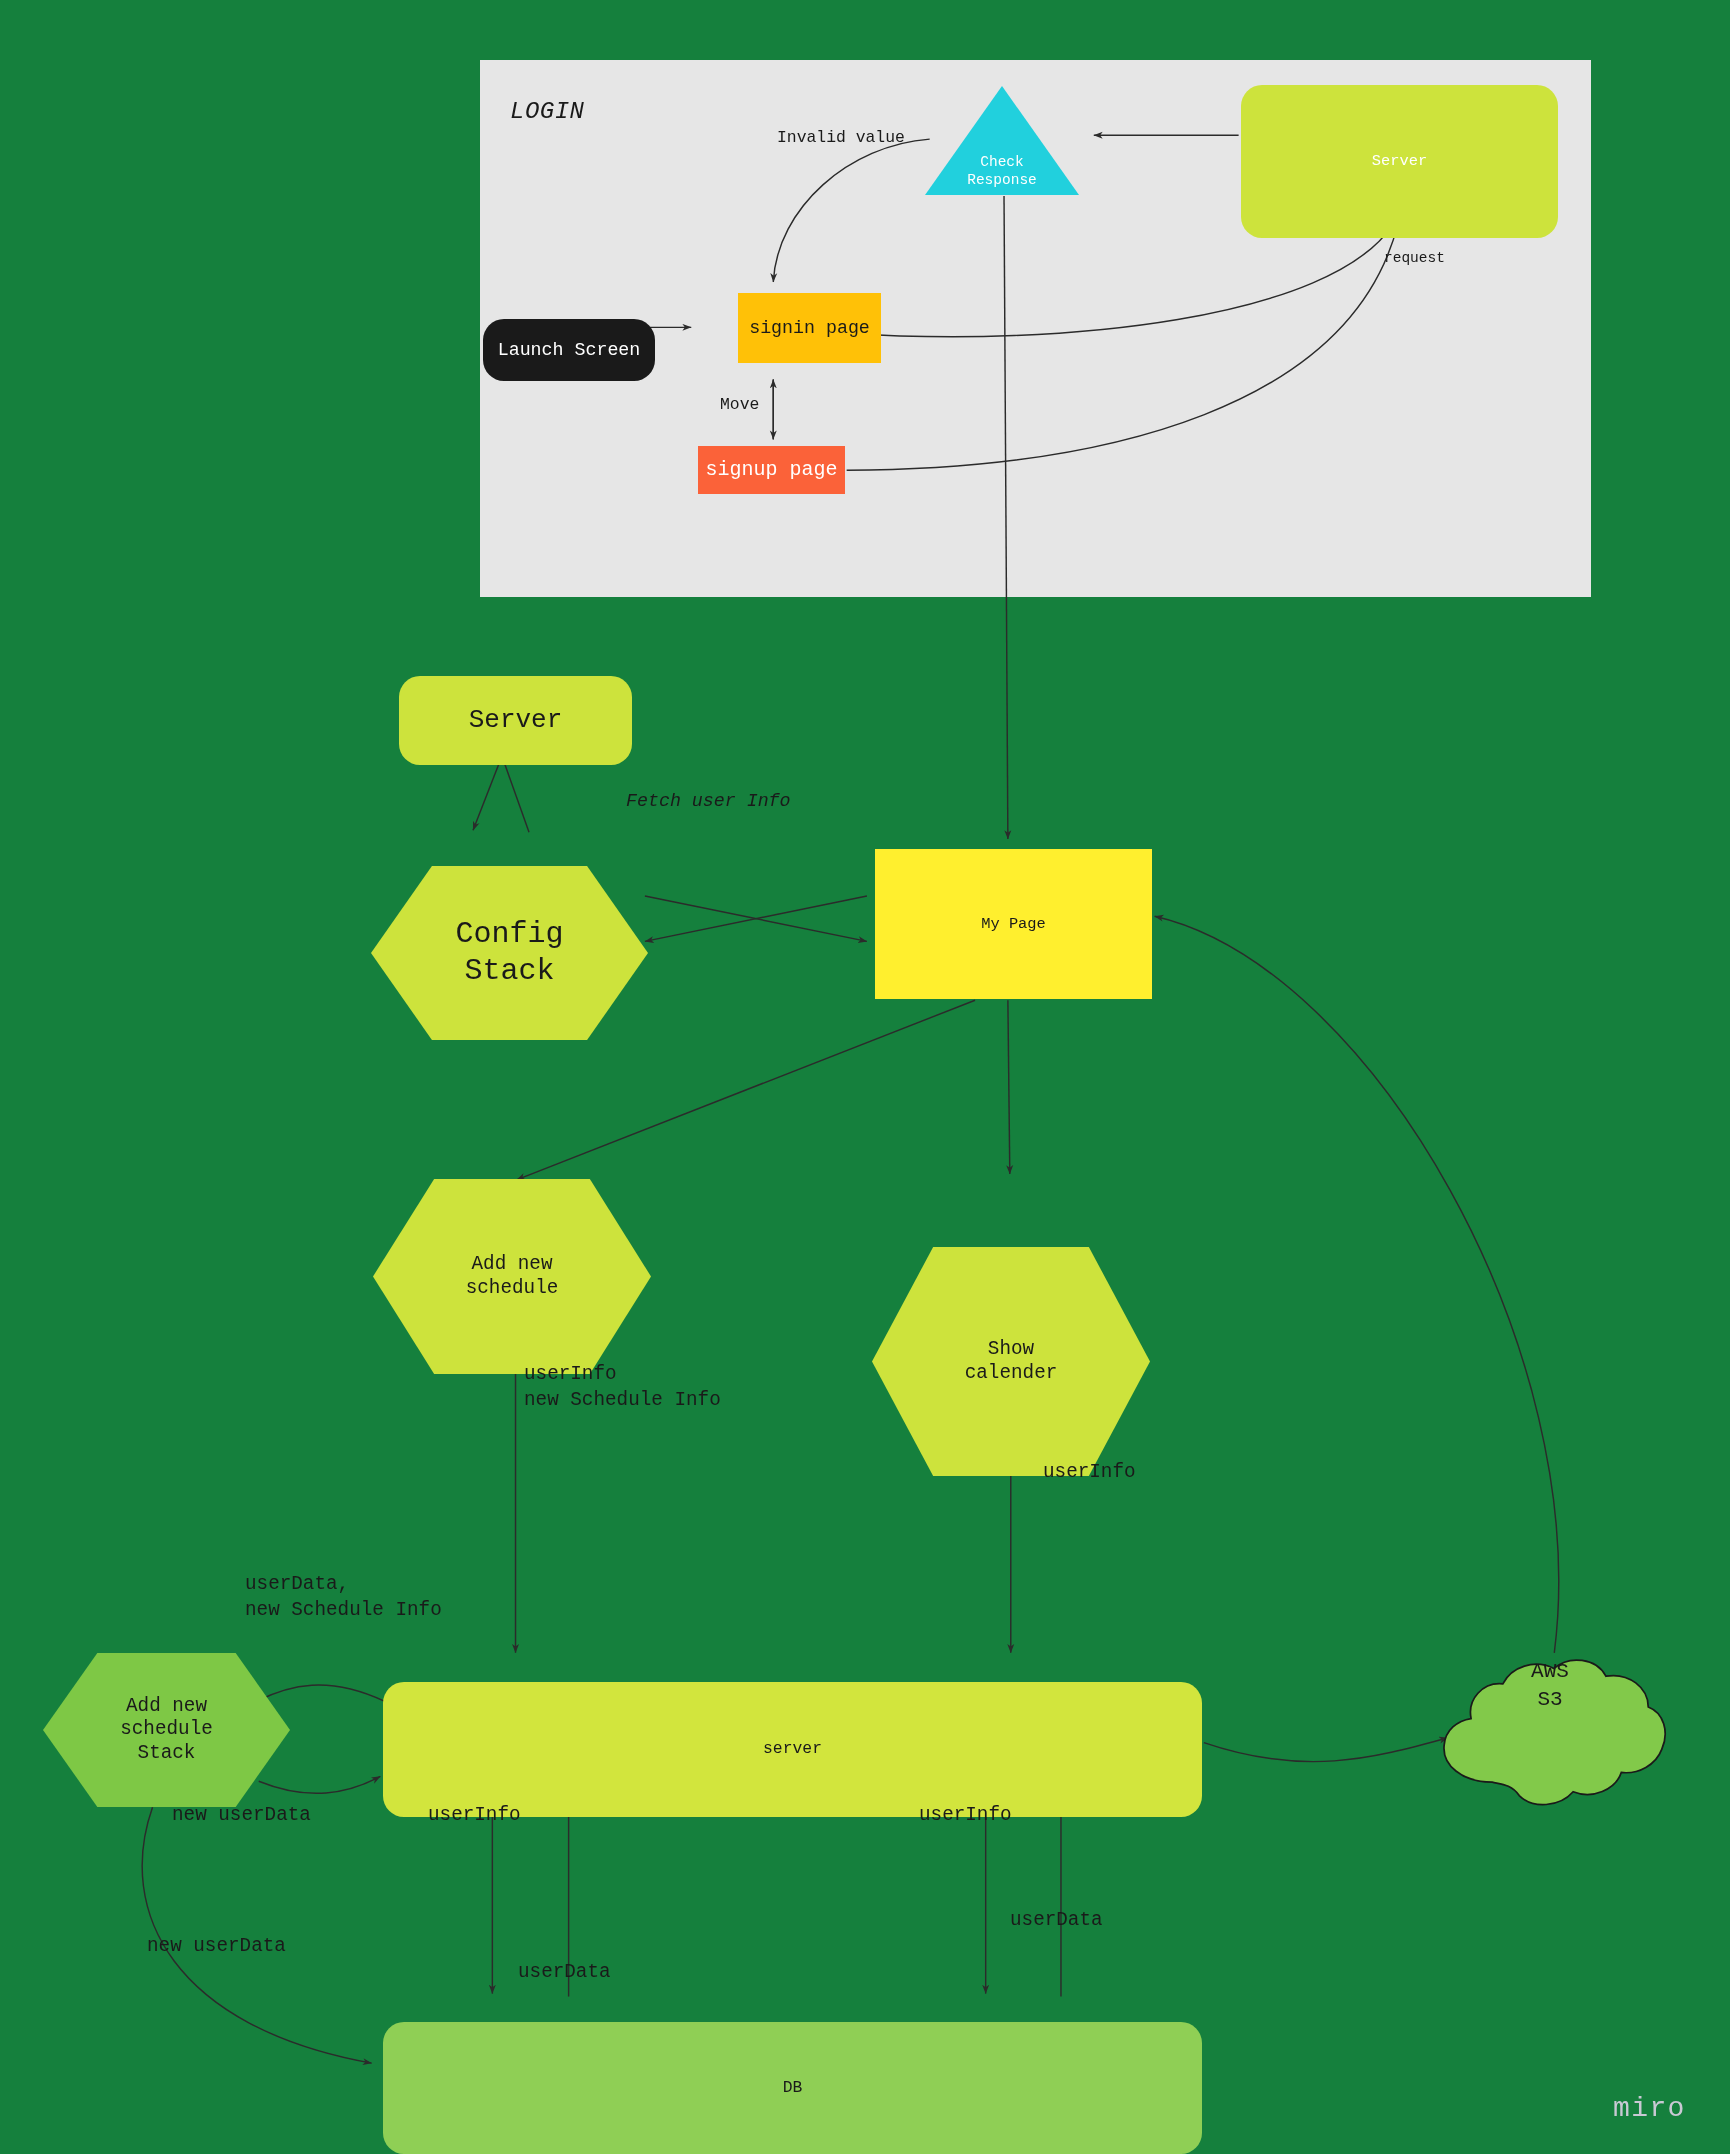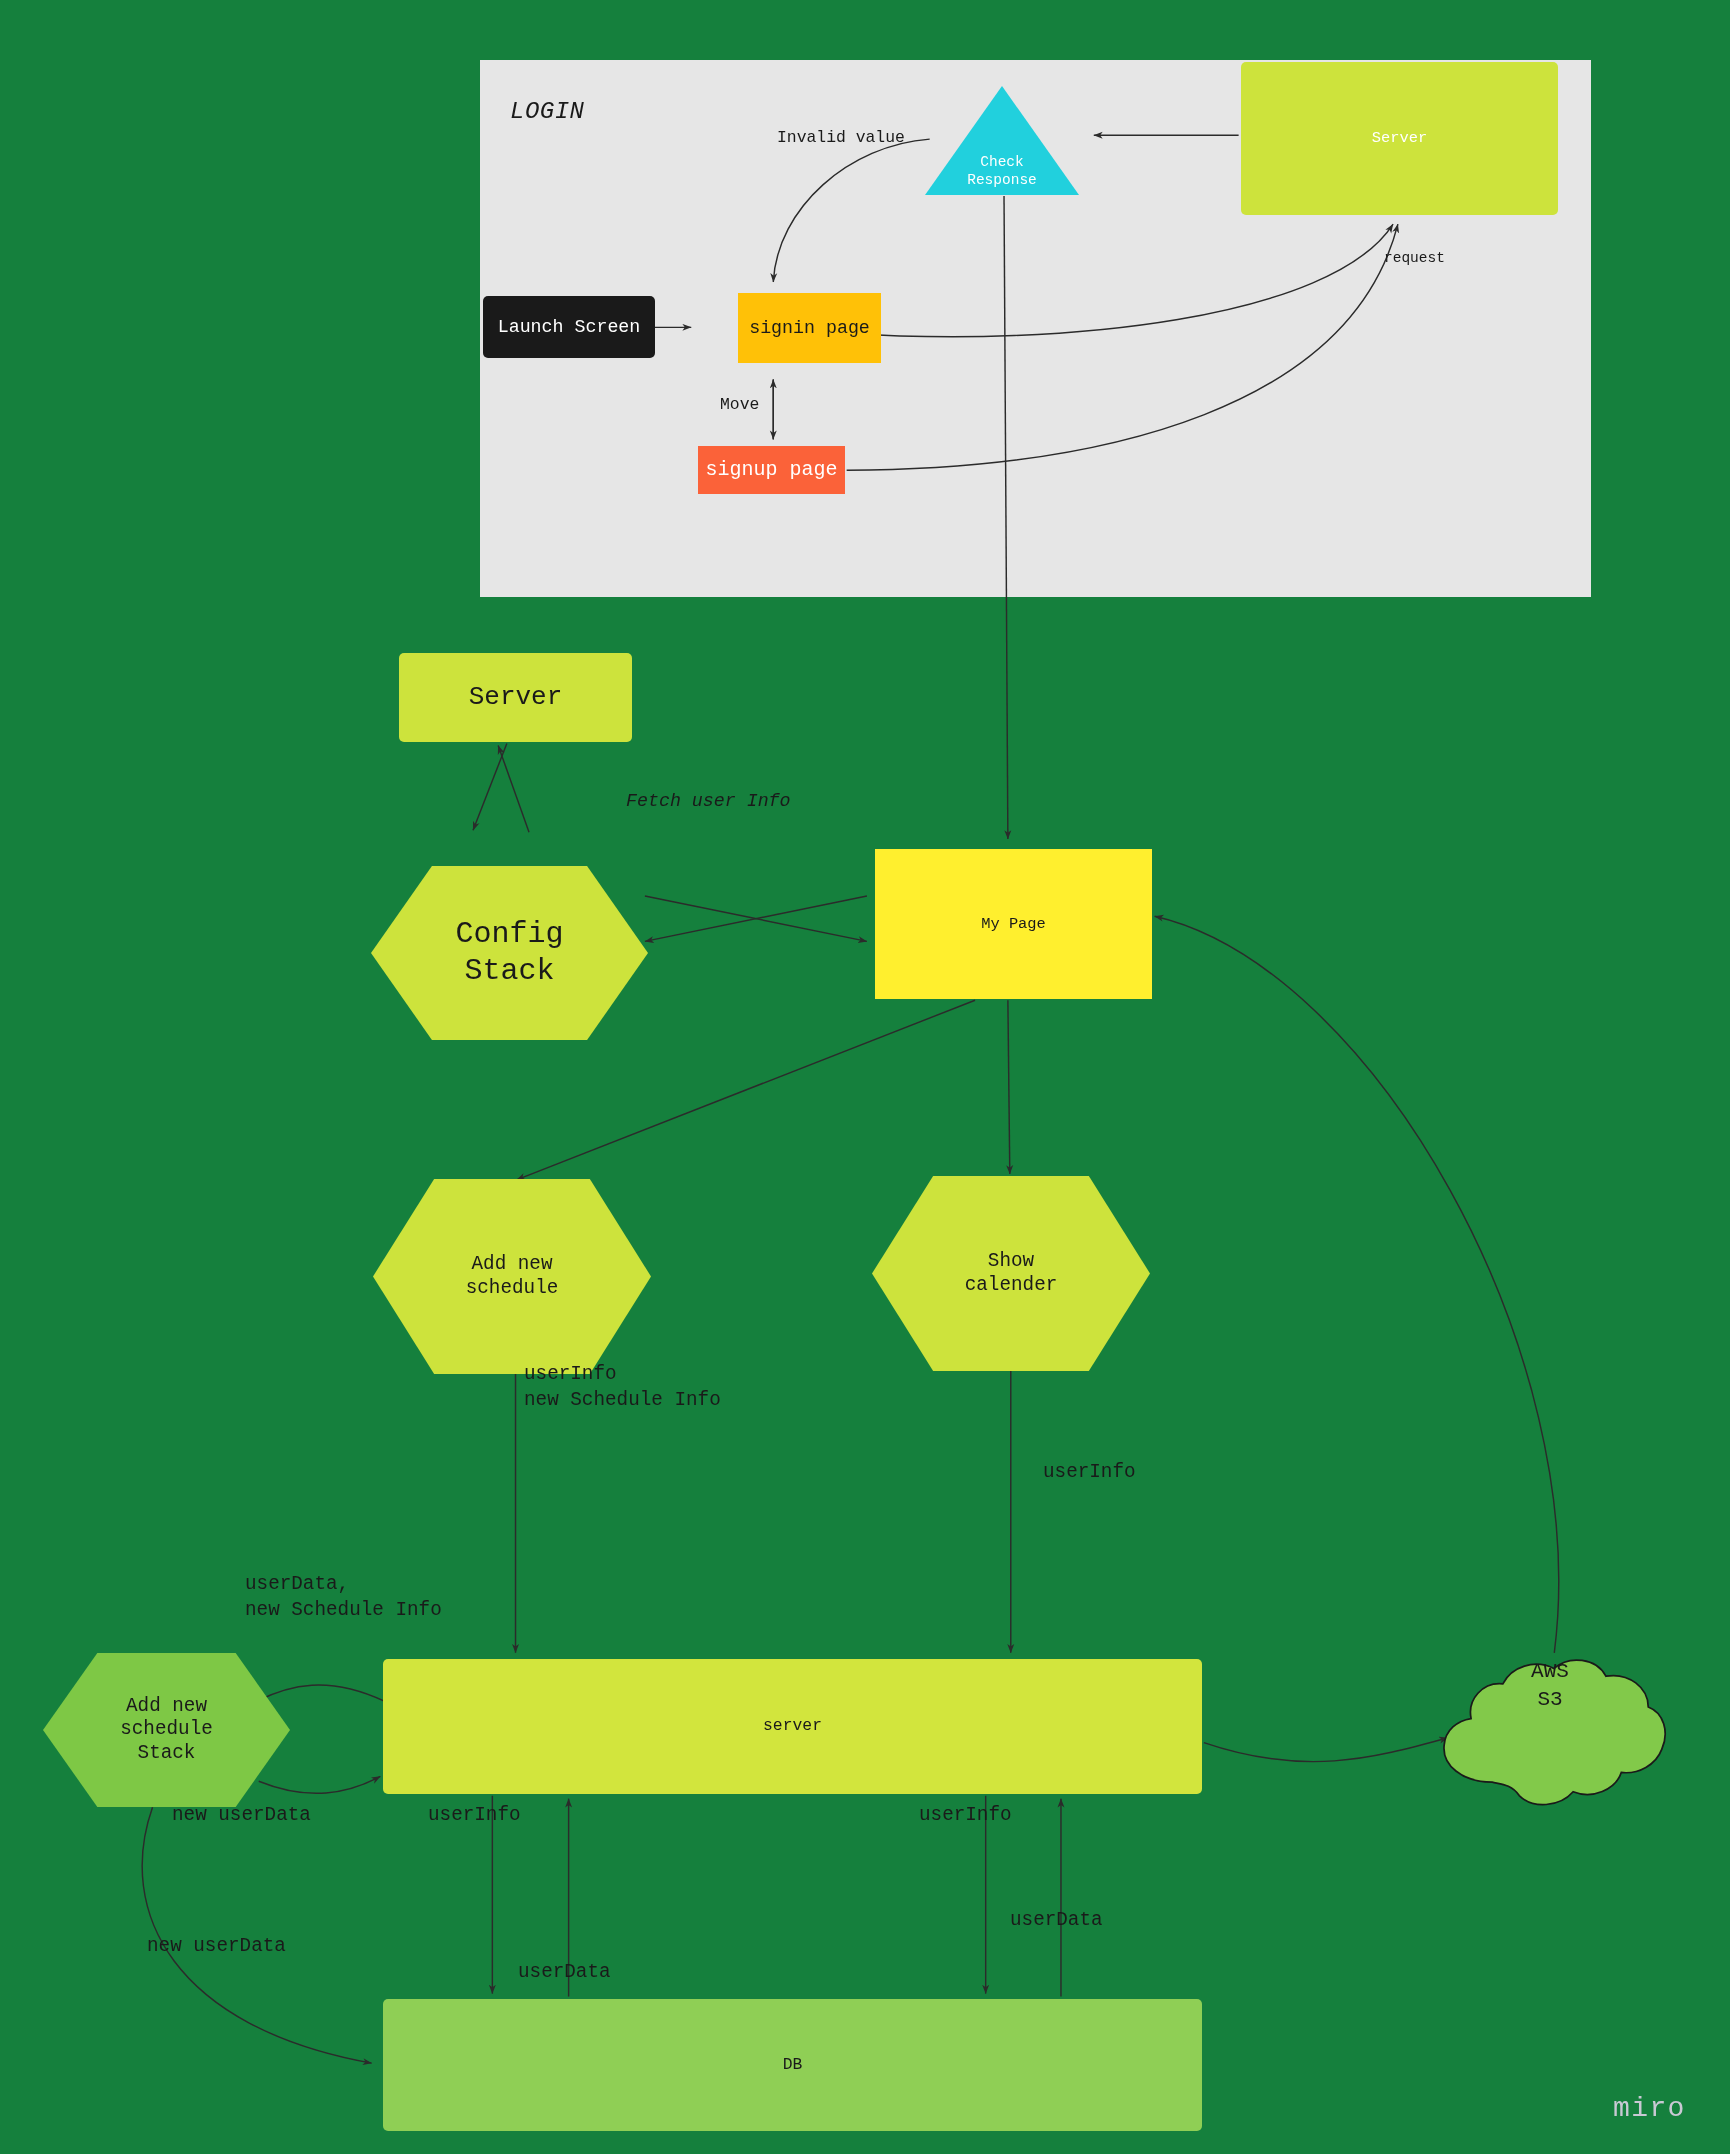--- a/index.html
+++ b/index.html
@@ -41,21 +41,21 @@
     background: #e6e6e6;
   }
   .group-title {
     position: absolute;
     font-style: italic;
     font-size: 24px;
     color: #1a1a1a;
     letter-spacing: 0.5px;
   }
   
-  .rounded { border-radius: 5px; }
+  .rounded { border-radius: 21px; margin-top: 23px; }
   .rect { border-radius: 0; }
   .hex {
     clip-path: polygon(22% 0%, 78% 0%, 100% 50%, 78% 100%, 22% 100%, 0% 50%);
   }
   .tri {
     clip-path: polygon(50% 0%, 100% 100%, 0% 100%);
     align-items: flex-end;
     padding-bottom: 5.8px;
   }
   .cloud { position: absolute; }
@@ -165,21 +165,21 @@
   <div class="node rect" id="node-signup-page" style="left: 698px; top: 446px; width: 147px; height: 48px; background: rgb(251, 98, 57); color: rgb(255, 255, 255); font-size: 20px;">signup page</div>
   <div class="node tri" id="node-check-response" style="left: 925px; top: 86px; width: 154px; height: 109px; background: rgb(33, 208, 221); color: rgb(255, 255, 255); font-size: 14.5px;">Check
 Response</div>
   <div class="node rounded" id="node-login-server" style="left: 1241px; top: 62px; width: 317px; height: 153px; background: rgb(205, 227, 60); color: rgb(255, 255, 255); font-size: 15.4px;">Server</div>
   <div class="node rounded" id="node-server-top" style="left: 399px; top: 653px; width: 233px; height: 89px; background: rgb(205, 227, 60); color: rgb(26, 26, 26); font-size: 26px;">Server</div>
   <div class="node hex" id="node-config-stack" style="left: 371px; top: 866px; width: 277px; height: 174px; background: rgb(205, 227, 60); color: rgb(26, 26, 26); font-size: 30px;">Config
 Stack</div>
   <div class="node rect" id="node-my-page" style="left: 875px; top: 849px; width: 277px; height: 150px; background: rgb(255, 239, 46); color: rgb(26, 26, 26); font-size: 15.4px;">My Page</div>
   <div class="node hex" id="node-add-new-schedule" style="left: 373px; top: 1179px; width: 278px; height: 195px; background: rgb(205, 227, 60); color: rgb(26, 26, 26); font-size: 19.3px;">Add new
 schedule</div>
-  <div class="node hex" id="node-show-calender" style="left: 872px; top: 1176px; width: 278px; height: 195px; background: rgb(205, 227, 60); color: rgb(26, 26, 26); font-size: 19.3px;">Show
+  <div class="node hex" id="node-show-calender" style="left: 872px; top: 1247px; width: 278px; height: 229px; background: rgb(205, 227, 60); color: rgb(26, 26, 26); font-size: 19.3px;">Show
 calender</div>
   <div class="node hex" id="node-add-new-schedule-stack" style="left: 43px; top: 1653px; width: 247px; height: 154px; background: rgb(126, 200, 69); color: rgb(26, 26, 26); font-size: 19.3px;">Add new
 schedule
 Stack</div>
   <div class="node rounded" id="node-server-bottom" style="left: 383px; top: 1659px; width: 819px; height: 135px; background: rgb(210, 229, 61); color: rgb(26, 26, 26); font-size: 16.4px;">server</div>
   <div class="node rounded" id="node-db" style="left: 383px; top: 1999px; width: 819px; height: 132px; background: rgb(143, 207, 85); color: rgb(26, 26, 26); font-size: 16.4px;">DB</div>
 
   <div class="edge-label" id="el-0" style="left: 777px; top: 127px; font-size: 16.4px;">Invalid value</div>
   <div class="edge-label" id="el-1" style="left: 1360px; top: 249px; font-size: 14.5px; margin-left: 24px;">request</div>
   <div class="edge-label" id="el-2" style="left: 720px; top: 394px; font-size: 16.4px;">Move</div>

